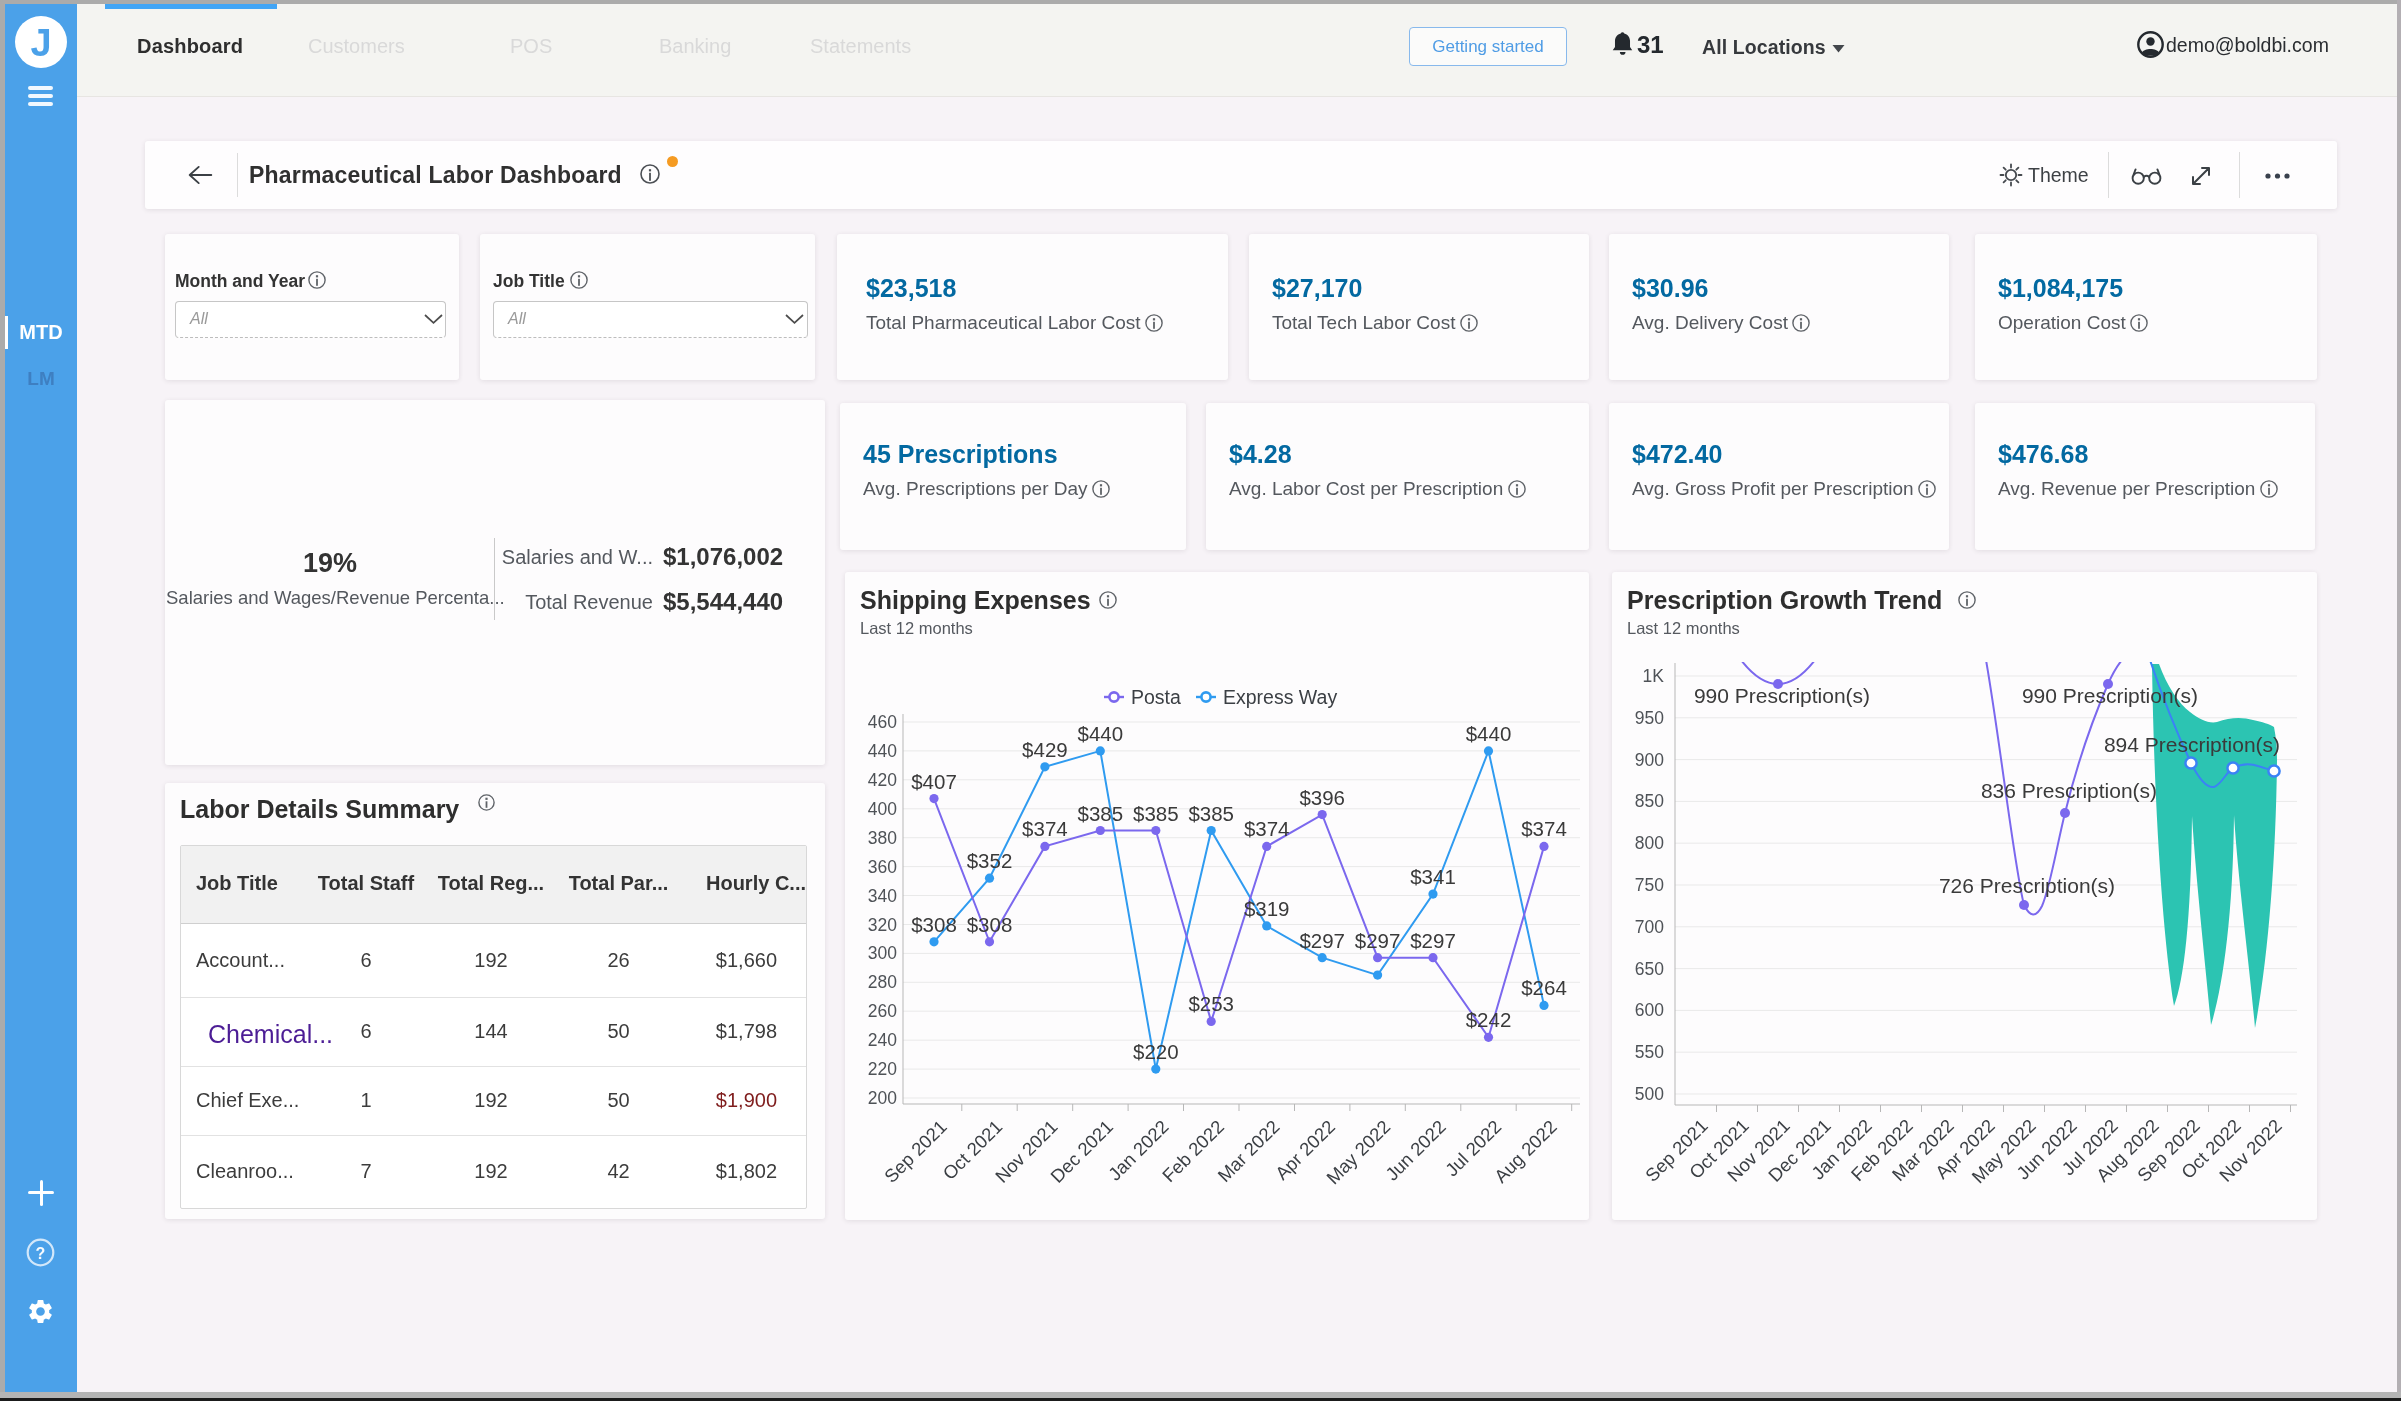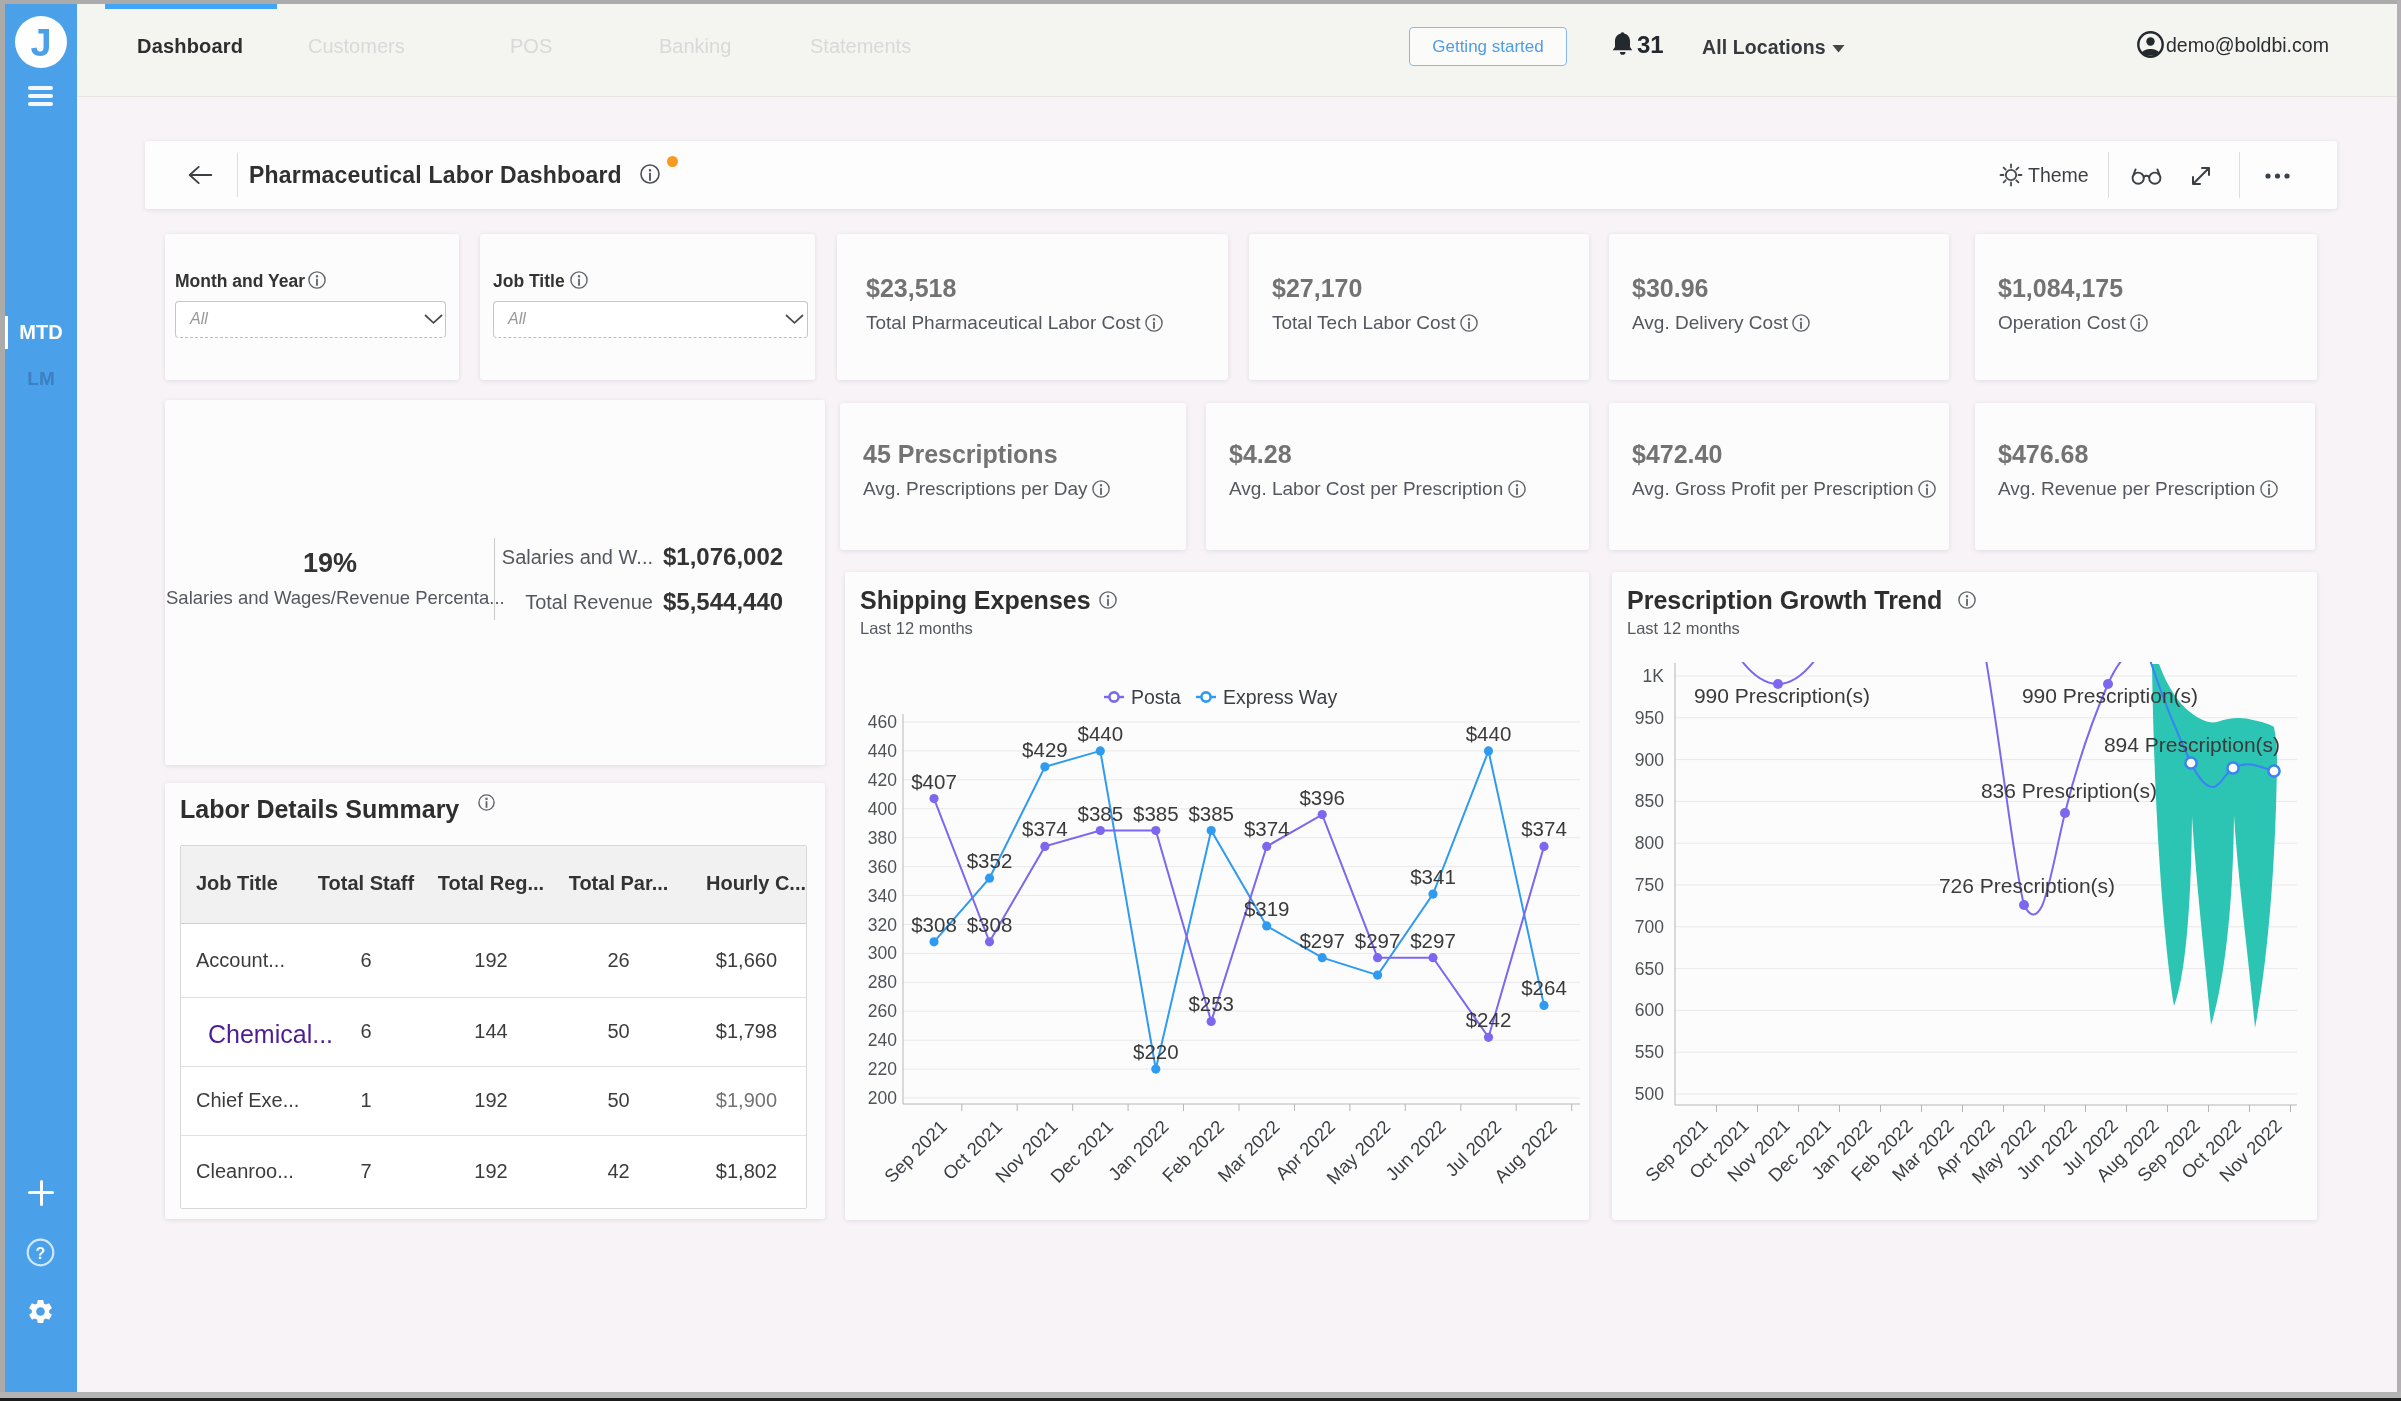--- a/index.html
+++ b/index.html
@@ -1,19 +1,19 @@
 <!DOCTYPE html>
 <html><head><meta charset="utf-8">
 <style>
 *{margin:0;padding:0;box-sizing:border-box;}
 html,body{width:2401px;height:1401px;overflow:hidden;}
 body{position:relative;background:#f7f3f7;font-family:"Liberation Sans",sans-serif;}
 .abs{position:absolute;}
 .card{position:absolute;background:#fdfcfd;border-radius:3px;box-shadow:0 1px 5px rgba(40,25,40,0.10);}
-.val{font-size:25px;font-weight:bold;color:#737373;}
+.val{font-size:25px;font-weight:bold;color:#0369a1;}
 .lbl{font-size:19px;color:#54585e;}
 .ic{display:inline-block;vertical-align:-3px;}
 svg text{font-family:"Liberation Sans",sans-serif;}
 </style></head>
 <body>
 
 <div class="abs" style="left:0;top:0;width:2401px;height:4px;background:#ababab"></div>
 <div class="abs" style="left:0;top:0;width:5px;height:1401px;background:#ababab"></div>
 <div class="abs" style="left:2397px;top:0;width:4px;height:1401px;background:#b3afb3"></div>
 <div class="abs" style="left:0;top:1392px;width:2401px;height:6px;background:#b4b4b4"></div>
@@ -212,21 +212,21 @@
 <div class="abs" style="left:208px;top:1020px;font-size:25px;color:#4c1d95">Chemical...</div>
 <div class="abs" style="left:311px;top:1020px;width:110px;text-align:center;font-size:20px;color:#3c3c3c">6</div>
 <div class="abs" style="left:421px;top:1020px;width:140px;text-align:center;font-size:20px;color:#3c3c3c">144</div>
 <div class="abs" style="left:561px;top:1020px;width:115px;text-align:center;font-size:20px;color:#3c3c3c">50</div>
 <div class="abs" style="left:653px;top:1020px;width:124px;text-align:right;font-size:20px;color:#3c3c3c">$1,798</div>
 <div class="abs" style="left:181px;top:1135px;width:625px;height:1px;background:#e2e2e2"></div>
 <div class="abs" style="left:196px;top:1089px;font-size:20px;color:#3c3c3c">Chief Exe...</div>
 <div class="abs" style="left:311px;top:1089px;width:110px;text-align:center;font-size:20px;color:#3c3c3c">1</div>
 <div class="abs" style="left:421px;top:1089px;width:140px;text-align:center;font-size:20px;color:#3c3c3c">192</div>
 <div class="abs" style="left:561px;top:1089px;width:115px;text-align:center;font-size:20px;color:#3c3c3c">50</div>
-<div class="abs" style="left:653px;top:1089px;width:124px;text-align:right;font-size:20px;color:#737373">$1,900</div>
+<div class="abs" style="left:653px;top:1089px;width:124px;text-align:right;font-size:20px;color:#7f1d1d">$1,900</div>
 <div class="abs" style="left:196px;top:1160px;font-size:20px;color:#3c3c3c">Cleanroo...</div>
 <div class="abs" style="left:311px;top:1160px;width:110px;text-align:center;font-size:20px;color:#3c3c3c">7</div>
 <div class="abs" style="left:421px;top:1160px;width:140px;text-align:center;font-size:20px;color:#3c3c3c">192</div>
 <div class="abs" style="left:561px;top:1160px;width:115px;text-align:center;font-size:20px;color:#3c3c3c">42</div>
 <div class="abs" style="left:653px;top:1160px;width:124px;text-align:right;font-size:20px;color:#3c3c3c">$1,802</div>
 <div class="card" style="left:845px;top:572px;width:744px;height:648px"></div>
 <div class="abs" style="left:860px;top:586px;font-size:25px;font-weight:bold;color:#2e2e2e">Shipping Expenses</div>
 <svg class="abs" style="left:1099px;top:591px" width="18" height="18" viewBox="0 0 18 18">
     <circle cx="9.0" cy="9.0" r="8.10" fill="none" stroke="#5f6368" stroke-width="1.4"></circle>
     <rect x="8.1" y="7.8" width="1.8" height="7.0" fill="#5f6368"></rect>

